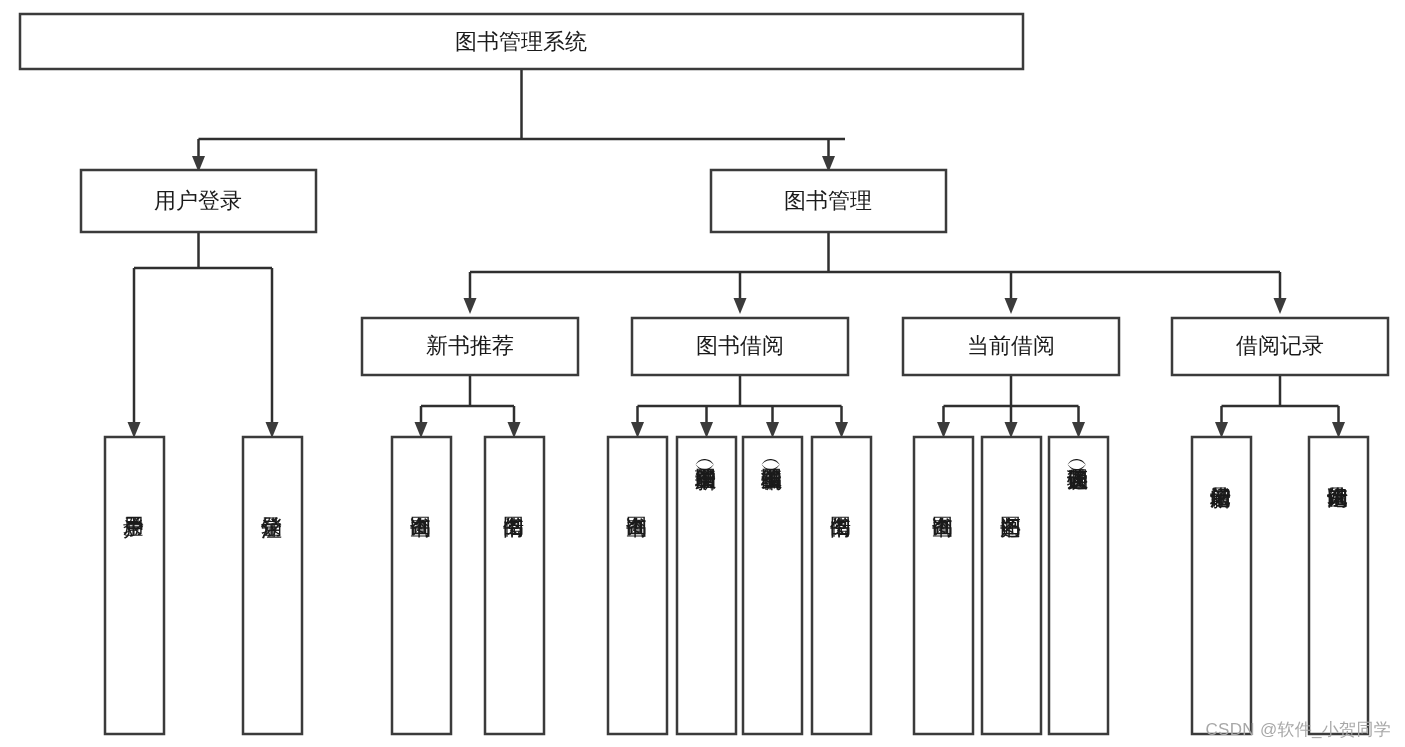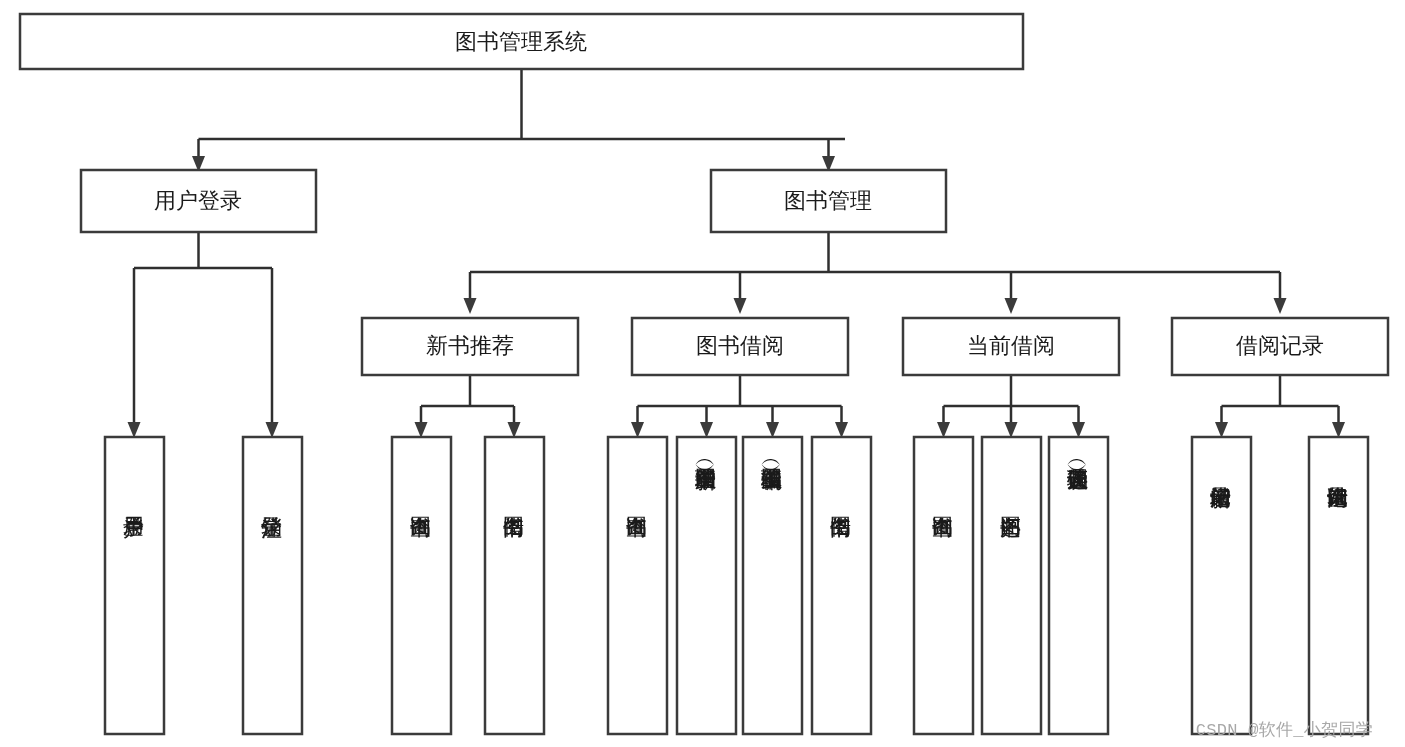--- a/index.html
+++ b/index.html
@@ -41,23 +41,23 @@
     stroke: #2f2f2f;
     stroke-width: 2.5;
     fill: none;
   }
   .arrow-head {
     fill: #3b3b3b;
     stroke: none;
   }
   .watermark {
     position: absolute;
-    right: 32px;
+    right: 14px;
     bottom: 6px;
-    font-family: Liberation Mono, monospace;
+    font-family: Liberation Sans, sans-serif;
     font-size: 17px;
     color: #a8a8a8;
     white-space: nowrap;
     letter-spacing: 0.3px;
   }
 </style>
 </head>
 <body>
 
 <svg id="diagram" viewBox="0 0 1405 747" xmlns="http://www.w3.org/2000/svg">

